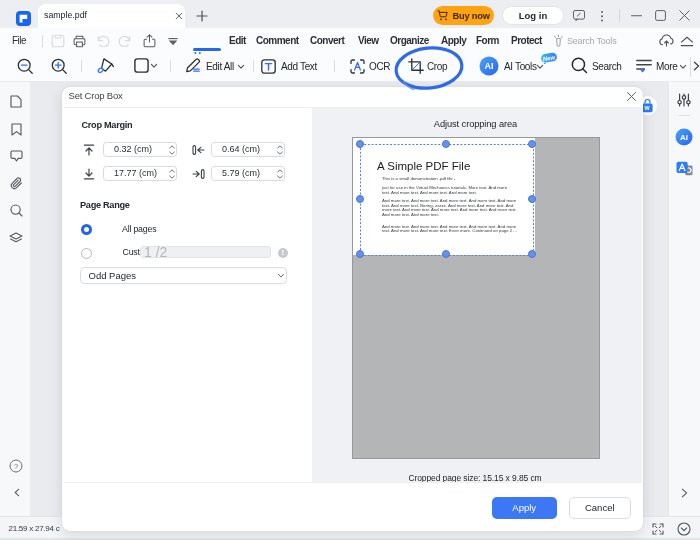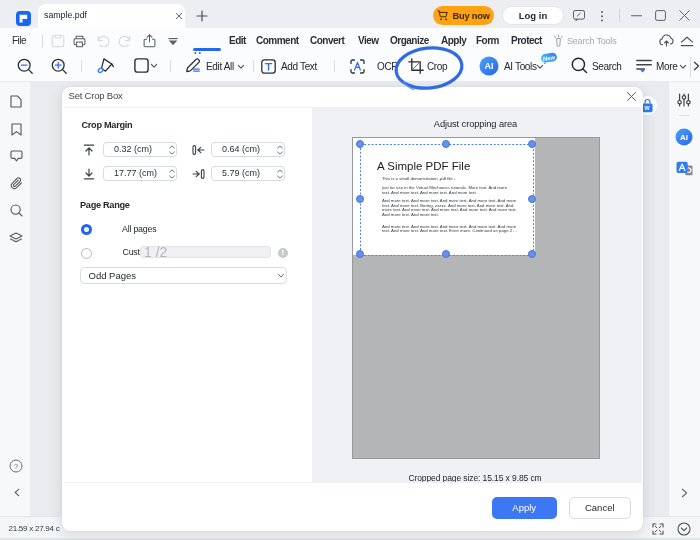--- a/index.html
+++ b/index.html
@@ -208,21 +208,21 @@
   <rect x="0.8" y="0.8" width="13.4" height="13.4" rx="2.6" stroke="#2a2f36" stroke-width="1.3" fill="none"></rect>
   <path d="M4.4 4.6 H10.6 M7.5 4.6 V11" stroke="#2f6ef0" stroke-width="1.4" stroke-linecap="round"></path>
 </svg>
 <div class="titem" style="left:281px;">Add Text</div>
 <div class="abs vsep" style="left:334px; top:60px; height:12px;"></div>
 
 <svg class="abs" style="left:350px; top:58.5px;" width="15" height="15" viewBox="0 0 15 15">
   <path d="M1 4.4 V2.6 a1.6 1.6 0 0 1 1.6 -1.6 H4.4 M10.6 1 h1.8 A1.6 1.6 0 0 1 14 2.6 V4.4 M14 10.6 v1.8 a1.6 1.6 0 0 1 -1.6 1.6 H10.6 M4.4 14 H2.6 A1.6 1.6 0 0 1 1 12.4 V10.6" stroke="#2a2f36" stroke-width="1.3" fill="none" stroke-linecap="round"></path>
   <path d="M4.6 11 L7.5 3.4 L10.4 11 M5.7 8.4 h3.6" stroke="#2f6ef0" stroke-width="1.25" fill="none" stroke-linecap="round" stroke-linejoin="round"></path>
 </svg>
-<div class="titem" style="left:377px;text-align:right;">OCR</div>
+<div class="titem" style="left:369px;text-align:right;">OCR</div>
 
 <svg class="abs" style="left:408px; top:58px;" width="16" height="16" viewBox="0 0 16 16">
   <path d="M3.8 0.8 V12.2 H15.2" stroke="#2a2f36" stroke-width="1.35" fill="none" stroke-linecap="round" stroke-linejoin="round"></path>
   <path d="M0.8 3.8 H12.2 V15.2" stroke="#2a2f36" stroke-width="1.35" fill="none" stroke-linecap="round" stroke-linejoin="round"></path>
   <path d="M12 4 L4 12" stroke="#2f6ef0" stroke-width="1" stroke-linecap="round"></path>
 </svg>
 <div class="titem" style="left:427px;">Crop</div>
 
 <svg class="abs" style="left:479px; top:56px;" width="20" height="20" viewBox="0 0 20 20">
   <defs>

